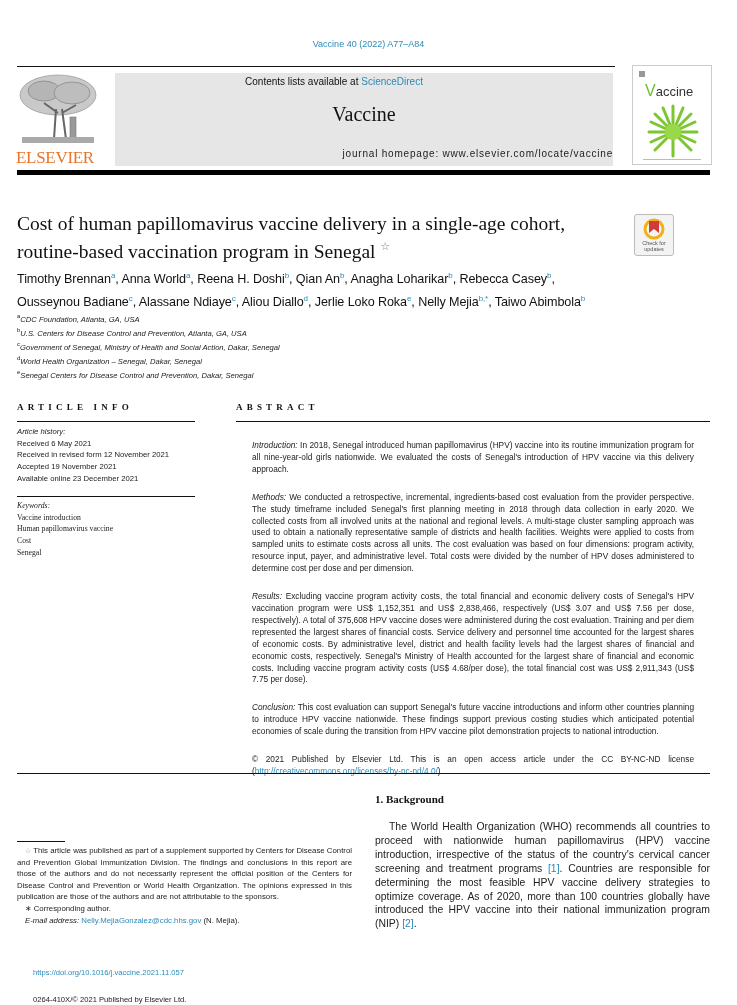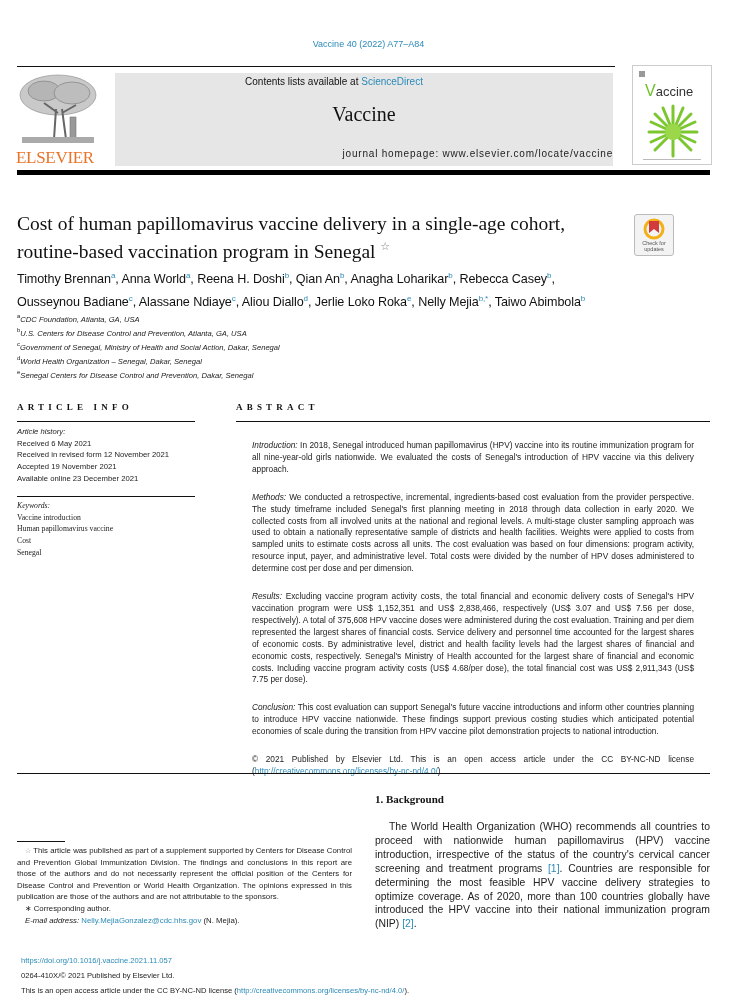--- a/index.html
+++ b/index.html
@@ -51,21 +51,21 @@
   #bg-head { left:375px; top:793px; font-size:11px; font-weight:bold; color:#111; font-family:"Liberation Serif", serif; }
   #bg-text { left:375px; top:820px; width:335px; font-size:10.4px; line-height:13.9px; color:#222; text-align:justify; text-indent:14px; }
 
   
   #fn-rule { left:17px; width:48px; top:841px; height:1px; background:#111; }
   #footnotes { left:17px; top:845px; width:335px; font-size:7.8px; line-height:11.6px; color:#222; text-align:justify; }
   #footnotes p { margin:0; }
   #fn-corr, #fn-email { padding-left:8px; }
 
   #bottom { left:17px; top:951px; width:700px; font-size:7.6px; line-height:11.2px; color:#222; }
-  #bottom p { margin:4px; }
+  #bottom p { margin:16px; }
 </style>
 </head>
 <body>
 
 <div id="citation" class="abs">Vaccine 40 (2022) A77–A84</div>
 <div id="rule-top" class="abs"></div>
 
 <div id="elsevier-logo" class="abs">
   <svg width="86" height="72" viewBox="0 0 86 72">
     <g fill="none" stroke="#777" stroke-width="0.6">

